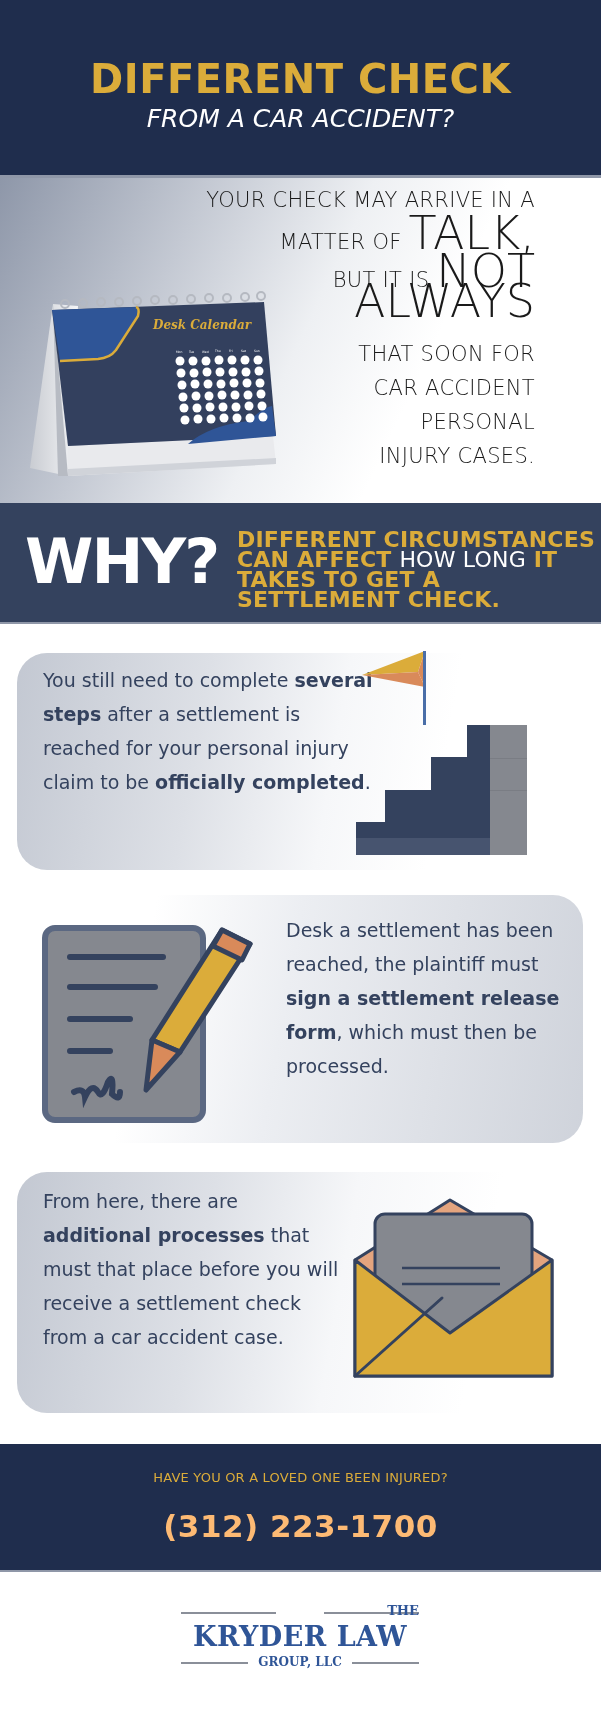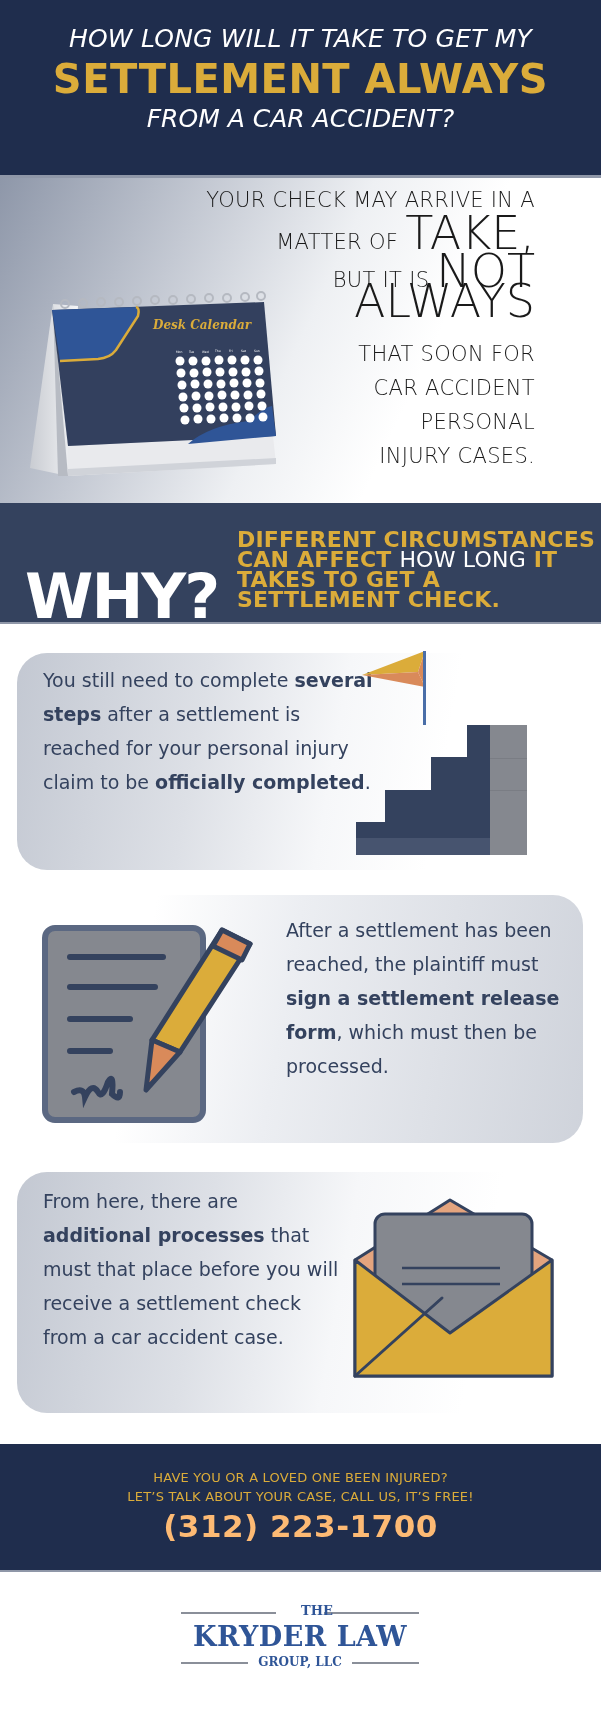--- a/index.html
+++ b/index.html
@@ -15,21 +15,21 @@
 
   
   #hero { left: 0; top: 178px; width: 601px; height: 325px;
     background: linear-gradient(115deg, #8e97a9 0%, #c4c9d3 28%, #eef0f3 50%, #ffffff 68%, #ffffff 100%); }
   .hero-line { position: absolute; right: 66px; text-align: right; color: #1a1a1a; white-space: nowrap; font-family: "DejaVu Sans", sans-serif; }
   .hero-sm { font-size: 21px; font-weight: 300; letter-spacing: 0.3px; text-align: right; }
   .hero-big { font-size: 46px; font-weight: 300; letter-spacing: 0; }
 
   
   #why { left: 0; top: 503px; width: 601px; height: 120px; background: #34425e; }
-  #why-word { position: absolute; left: 25px; top: 22px; font-size: 62px; font-weight: 900; color: #ffffff; font-family: "DejaVu Sans", sans-serif; letter-spacing: -2px; margin-top: 35px; }
+  #why-word { position: absolute; left: 25px; top: 22px; font-size: 62px; font-weight: 900; color: #ffffff; font-family: "DejaVu Sans", sans-serif; letter-spacing: -2px; }
   #why-text { position: absolute; left: 237px; top: 27px; width: 360px; font-size: 22px; font-weight: bold; color: #dbac3a; line-height: 20px; letter-spacing: 0.2px; }
   #why-text .w { color: #ffffff; font-weight: normal; }
   #why-bottom { left: 0; top: 622px; width: 601px; height: 2px; background: #8f97a8; }
 
   
   .card { position: absolute; border-radius: 30px; }
   #card1 { left: 17px; top: 653px; width: 520px; height: 217px; background: linear-gradient(100deg, #c3c8d2 0%, #dde0e6 35%, #f6f7f9 60%, #ffffff 80%); }
   #card2 { left: 40px; top: 895px; width: 543px; height: 248px; background: linear-gradient(100deg, #ffffff 20%, #eceef2 45%, #cfd3db 100%); }
   #card3 { left: 17px; top: 1172px; width: 530px; height: 241px; background: linear-gradient(100deg, #c3c8d2 0%, #dde0e6 35%, #f6f7f9 60%, #ffffff 85%); }
   .card-text { position: absolute; font-size: 19px; color: #34425e; line-height: 34px; font-family: "DejaVu Sans", sans-serif; }
@@ -38,30 +38,29 @@
   
   #cta { left: 0; top: 1444px; width: 601px; height: 127px; background: #1f2d4d; text-align: center; }
   #cta-border { left: 0; top: 1570px; width: 601px; height: 2px; background: #8f97a8; }
   #cta .q1 { position: absolute; left: 0; width: 601px; top: 26px; font-size: 13px; color: #dbac3a; letter-spacing: 0.2px; }
   #cta .q2 { position: absolute; left: 0; width: 601px; top: 45px; font-size: 13px; color: #dbac3a; letter-spacing: 0.2px; }
   #cta .phone { position: absolute; left: 0; width: 601px; top: 64px; font-size: 31px; font-weight: bold; color: #fdba74; letter-spacing: 0.5px; }
 
   
   #logo { left: 181px; top: 1603px; width: 238px; height: 70px; text-align: center; font-family: "DejaVu Serif", serif; color: #2f5597; }
   .logo-rule { position: absolute; height: 2px; background: #8a8f99; }
-  #logo .the { position: absolute; left: 17px; width: 238px; top: 0; font-size: 13px; font-weight: bold; }
+  #logo .the { position: absolute; left: 0; width: 238px; top: 0; font-size: 13px; font-weight: bold; text-align: right; }
   #logo .kryder { position: absolute; left: 0; width: 238px; top: 18px; font-size: 27px; font-weight: bold; letter-spacing: 0.5px; }
   #logo .group { position: absolute; left: 0; width: 238px; top: 52px; font-size: 12px; font-weight: bold; }
 </style>
 </head>
 <body>
 
 <div id="header" class="abs">
-  <div class="l1">HOW LONG WILL IT TAKE TO GET MY</div>
-  <div class="l2">SETTLEMENT ALWAYS</div>
+  <div class="l2">DIFFERENT CHECK</div>
   <div class="l3">FROM A CAR ACCIDENT?</div>
 </div>
 <div id="header-border" class="abs"></div>
 
 <div id="hero" class="abs">
 
   <svg class="abs" style="left:28px;top:108px" width="310" height="200" viewBox="0 0 310 200">
     <defs>
       <linearGradient id="stand" x1="0" x2="1" y1="0" y2="0">
         <stop offset="0" stop-color="#c9ccd2"></stop>
@@ -147,21 +146,21 @@
         <text x="161" y="67">Tue</text>
         <text x="174" y="67">Wed</text>
         <text x="187" y="66">Thu</text>
         <text x="201" y="66">Fri</text>
         <text x="213" y="66">Sat</text>
         <text x="226" y="66">Sun</text>
     </g>
   </svg>
 
   <div class="hero-line hero-sm" style="top:10px"><span>YOUR CHECK MAY ARRIVE IN A</span></div>
-  <div class="hero-line" style="top:28px"><span class="hero-sm">MATTER OF </span><span class="hero-big">TAKE,</span></div>
+  <div class="hero-line" style="top:28px"><span class="hero-sm">MATTER OF </span><span class="hero-big">TALK,</span></div>
   <div class="hero-line" style="top:66px"><span class="hero-sm">BUT IT IS </span><span class="hero-big">NOT</span></div>
   <div class="hero-line hero-big" style="top:100px;line-height:46px">ALWAYS</div>
   <div class="hero-line hero-sm" style="top:164px">THAT SOON FOR</div>
   <div class="hero-line hero-sm" style="top:198px">CAR ACCIDENT</div>
   <div class="hero-line hero-sm" style="top:232px">PERSONAL</div>
   <div class="hero-line hero-sm" style="top:266px">INJURY CASES.</div>
 </div>
 
 <div id="why" class="abs">
   <div id="why-word">WHY?</div>
@@ -184,21 +183,21 @@
   <rect x="140" y="145" width="37" height="1" fill="#7a7d84"></rect>
   <rect x="117" y="80" width="23" height="130" fill="#34425e"></rect>
   <rect x="81" y="112" width="59" height="98" fill="#34425e"></rect>
   <rect x="35" y="145" width="105" height="65" fill="#34425e"></rect>
   <rect x="6" y="177" width="134" height="33" fill="#34425e"></rect>
   <rect x="6" y="193" width="134" height="17" fill="#47546f"></rect>
 </svg>
 
 <div id="card2" class="card">
   <div class="card-text" style="left:246px;top:18px;width:290px">
-    <span>After a settlement has been reached, the plaintiff must </span><b>sign a settlement release form</b><span>, which must then be processed.</span>
+    <span>Desk a settlement has been reached, the plaintiff must </span><b>sign a settlement release form</b><span>, which must then be processed.</span>
   </div>
 </div>
 <svg class="abs" style="left:40px;top:922px" width="220" height="205" viewBox="0 0 220 205">
   <rect x="5" y="6" width="158" height="192" rx="10" fill="#85888f" stroke="#5b6882" stroke-width="6"></rect>
   <g stroke="#34425e" stroke-width="6" stroke-linecap="round" fill="none">
     <line x1="30" y1="35" x2="123" y2="35"></line>
     <line x1="30" y1="65" x2="115" y2="65"></line>
     <line x1="30" y1="97" x2="90" y2="97"></line>
     <line x1="30" y1="129" x2="70" y2="129"></line>
     <path d="M34,170 Q44,165 45,175 Q52,160 58,170 Q62,178 68,160 Q74,150 72,172 Q80,180 80,170"></path>
@@ -224,21 +223,20 @@
   </g>
   <polygon points="36,174 94,120 Q100,115 108,120 L170,174 Z" fill="#dbac3a"></polygon>
   <g stroke="#34425e" stroke-width="2.5">
     <line x1="52" y1="70" x2="150" y2="70"></line>
     <line x1="52" y1="86" x2="150" y2="86"></line>
   </g>
 </svg>
 
 <div id="cta" class="abs">
   <div class="q1">HAVE YOU OR A LOVED ONE BEEN INJURED?</div>
-  <div class="q2">LET’S TALK ABOUT YOUR CASE, CALL US, IT’S FREE!</div>
   <div class="phone">(312) 223-1700</div>
 </div>
 <div id="cta-border" class="abs"></div>
 
 <div id="logo" class="abs">
   <div class="logo-rule" style="left:0;top:9px;width:95px"></div>
   <div class="logo-rule" style="left:143px;top:9px;width:95px"></div>
   <div class="the">THE</div>
   <div class="kryder">KRYDER LAW</div>
   <div class="logo-rule" style="left:0;top:59px;width:67px"></div>

